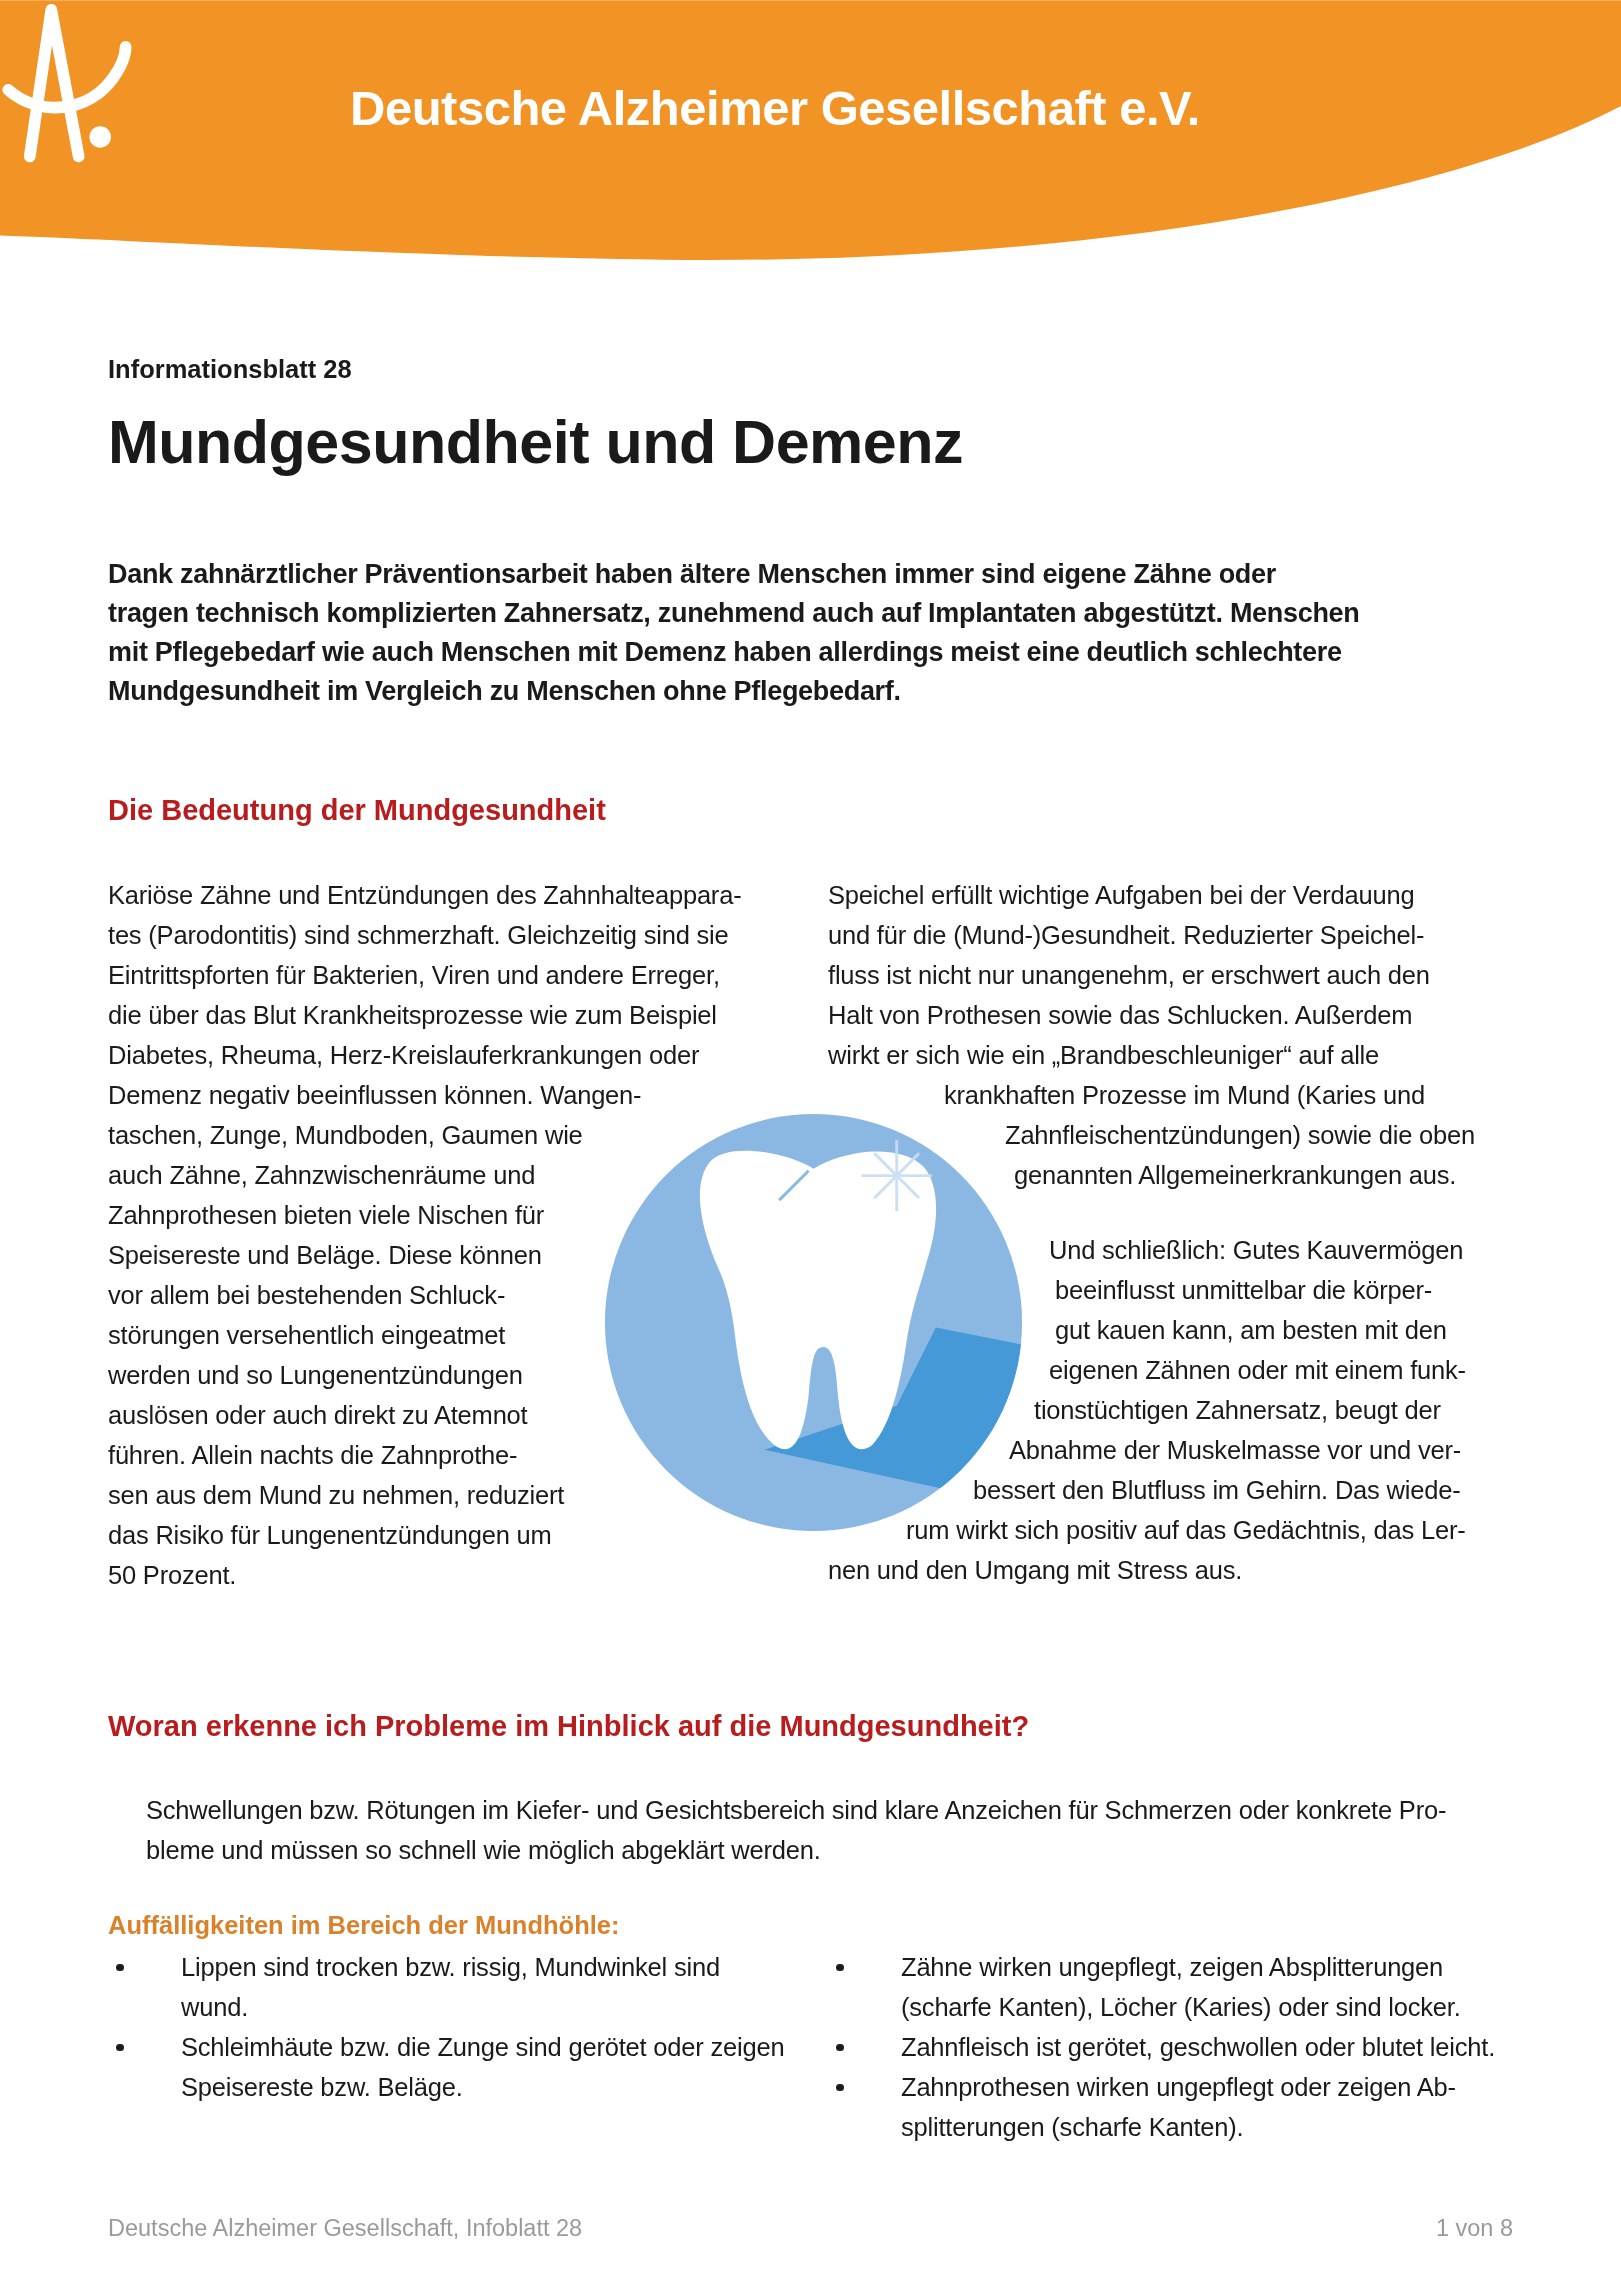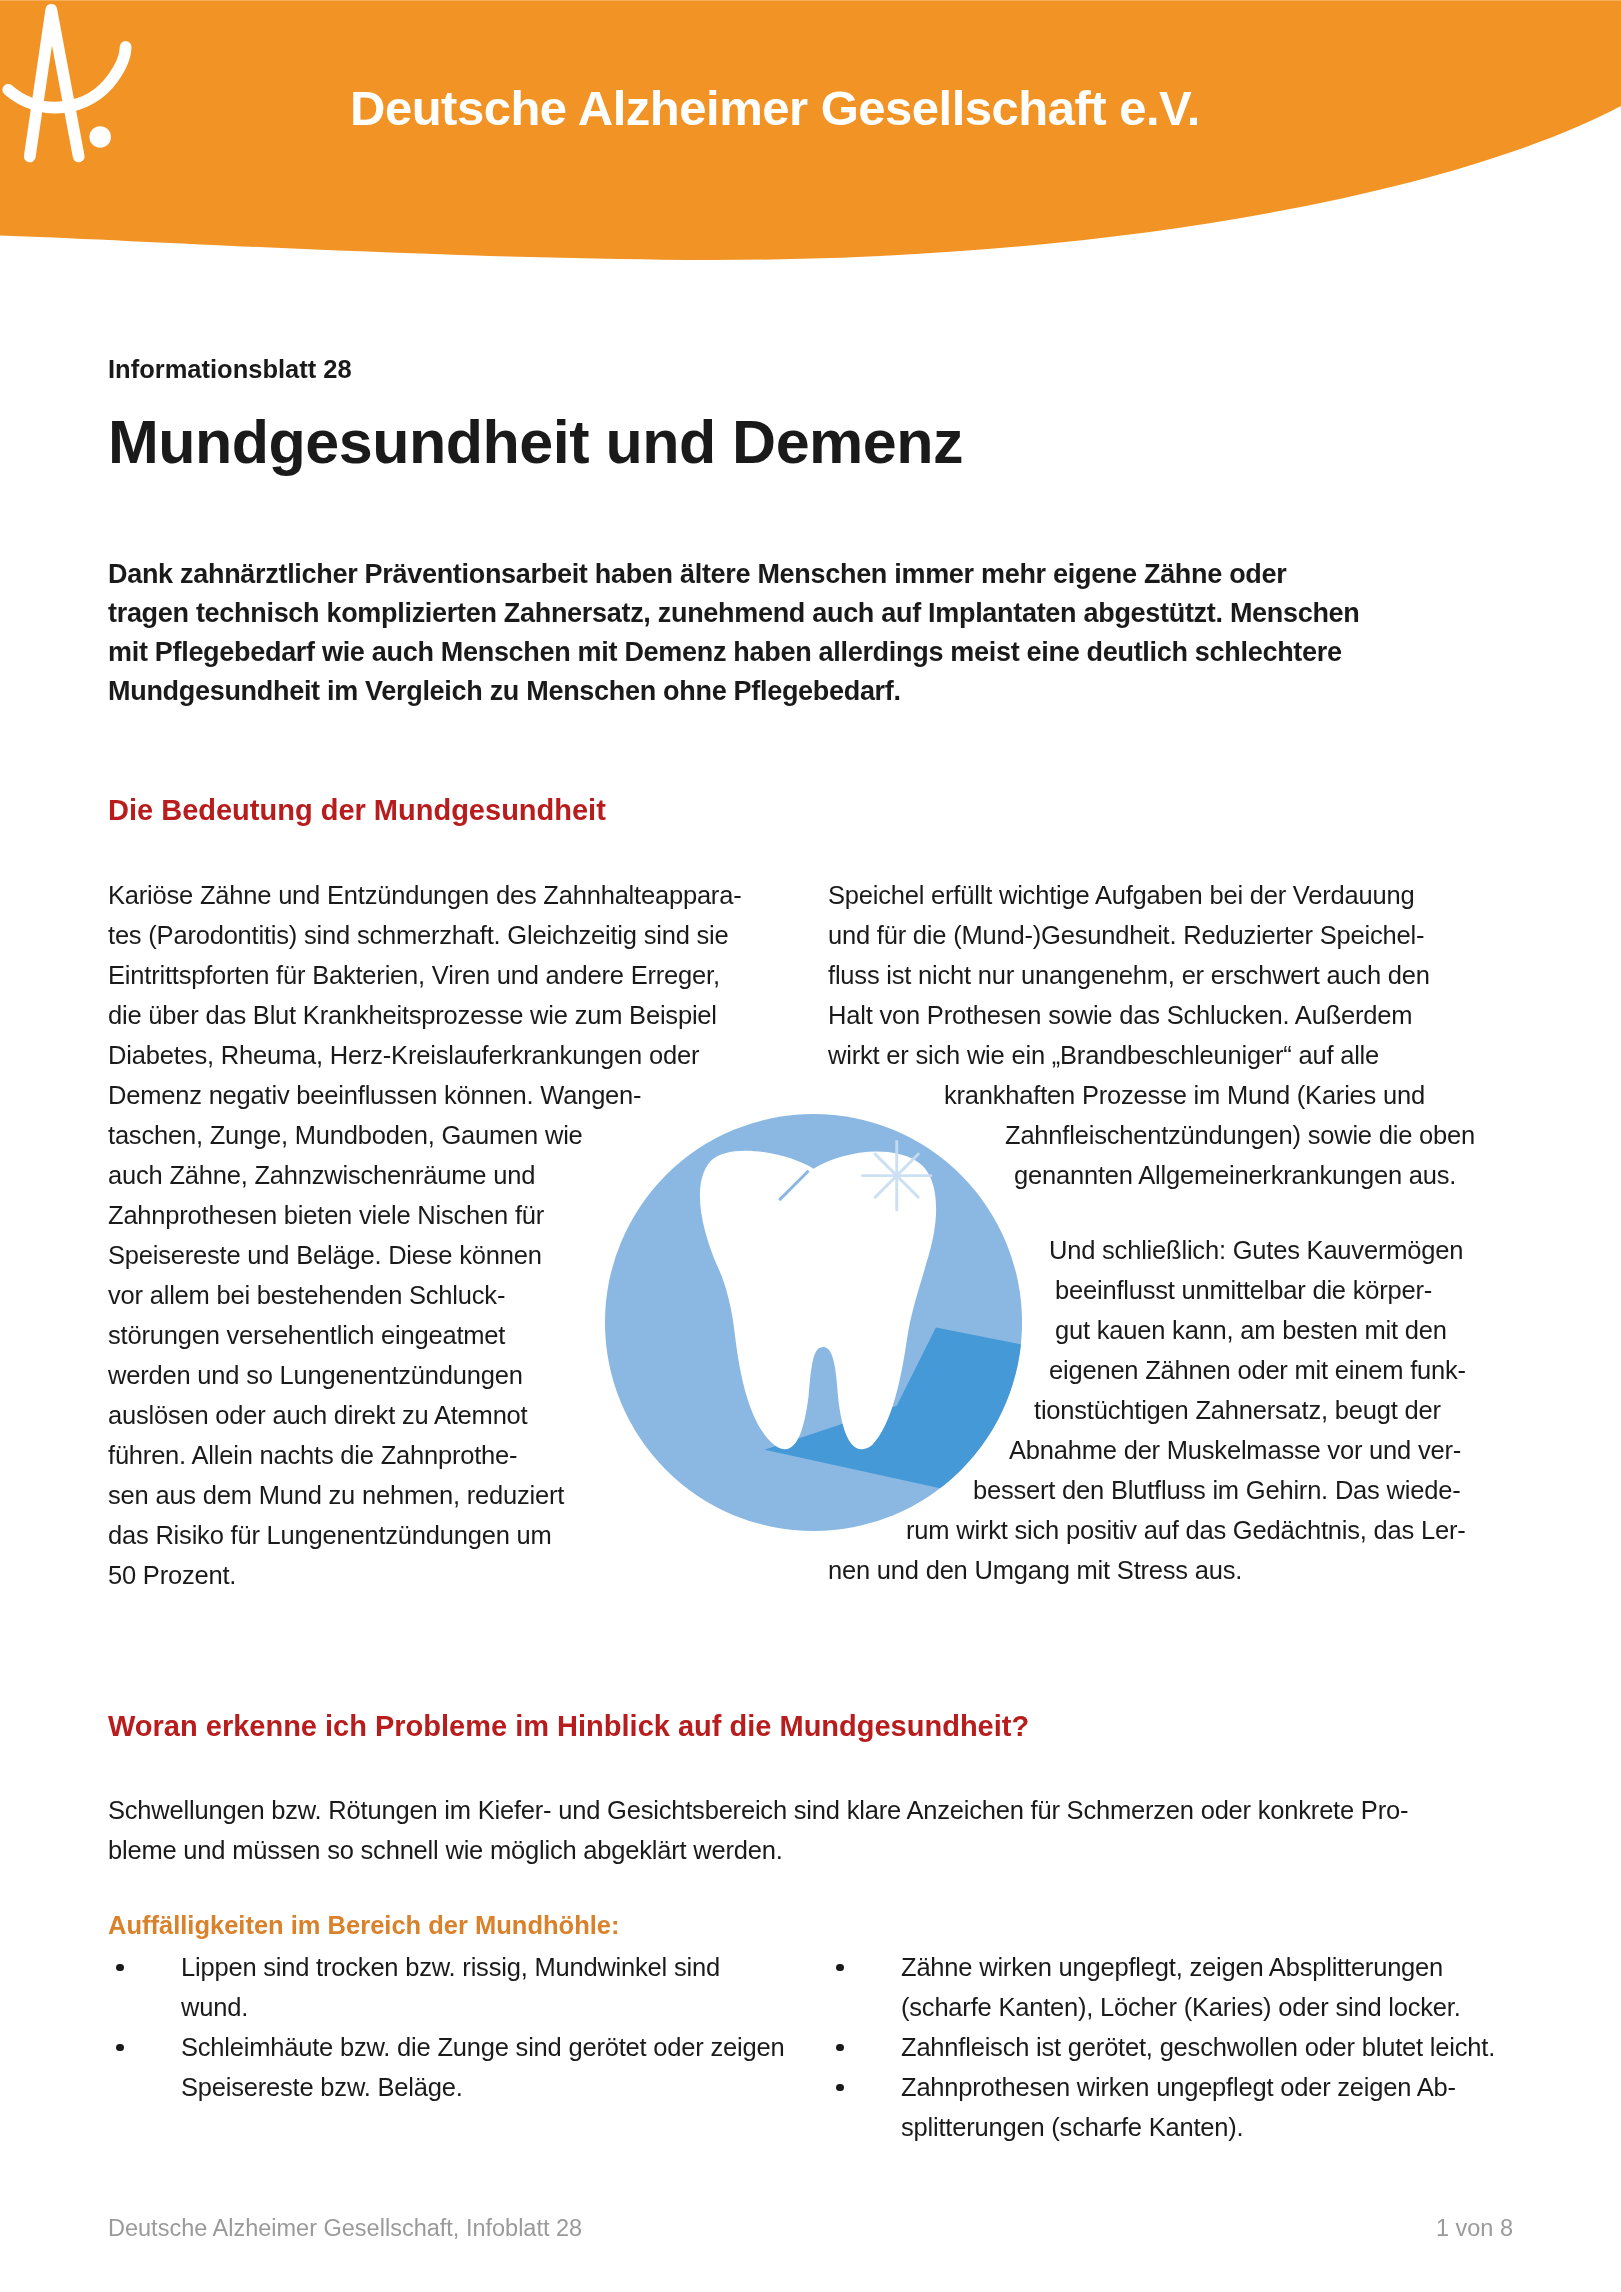--- a/index.html
+++ b/index.html
@@ -19,21 +19,21 @@
   .lead div { white-space: nowrap; }
 
   .h2 { position: absolute; left: 108px; color: #b91c1c; font-weight: bold; font-size: 29px; white-space: nowrap; }
   .body-lines { position: absolute; font-size: 25.5px; line-height: 40px; letter-spacing: -0.2px; }
   .body-lines div { white-space: nowrap; }
   .right-col div { text-align: right; }
 
   .tooth-fig { position: absolute; left: 603px; top: 1112px; }
 
   .para2 { position: absolute; left: 108px; top: 1790px; font-size: 25.5px; line-height: 40px; letter-spacing: -0.2px; }
-  .para2 div { white-space: nowrap; }
+  .para2 div { white-space: nowrap; margin-left: 38px; }
   .h3 { position: absolute; left: 108px; top: 1911px; color: #d9822b; font-weight: bold; font-size: 25.5px; white-space: nowrap; }
 
   .bullets { position: absolute; font-size: 25.5px; line-height: 40px; letter-spacing: -0.2px; }
   .bullet { position: relative; padding-left: 31px; }
   .bullet .dot { position: absolute; left: 5.9px; top: 16.7px; width: 7.8px; height: 7.8px; border-radius: 50%; background: #1a1a1a; }
   .bullet div.l { white-space: nowrap; margin-left: 40px; }
 
   .footer-left { position: absolute; left: 108px; top: 2215px; font-size: 23.5px; color: #9a9a9a; }
   .footer-right { position: absolute; right: 108px; top: 2215px; font-size: 23.5px; color: #9a9a9a; }
 </style>
@@ -51,21 +51,21 @@
   </svg>
   <div class="header-title">
     <div>Deutsche Alzheimer Gesellschaft e.V.</div>
   </div>
 </div>
 
 <div class="kicker">Informationsblatt 28</div>
 <div class="title">Mundgesundheit und Demenz</div>
 
 <div class="lead">
-  <div>Dank zahnärztlicher Präventionsarbeit haben ältere Menschen immer mehr eigene Zähne oder</div>
+  <div>Dank zahnärztlicher Präventionsarbeit haben ältere Menschen immer sind eigene Zähne oder</div>
   <div>tragen technisch komplizierten Zahnersatz, zunehmend auch auf Implantaten abgestützt. Menschen</div>
   <div>mit Pflegebedarf wie auch Menschen mit Demenz haben allerdings meist eine deutlich schlechtere</div>
   <div>Mundgesundheit im Vergleich zu Menschen ohne Pflegebedarf.</div>
 </div>
 
 <div class="h2" style="top:794px;">Die Bedeutung der Mundgesundheit</div>
 
 <div class="body-lines" style="left:108px; top:875px;">
   <div>Kariöse Zähne und Entzündungen des Zahnhalteappara-</div>
   <div>tes (Parodontitis) sind schmerzhaft. Gleichzeitig sind sie</div>

